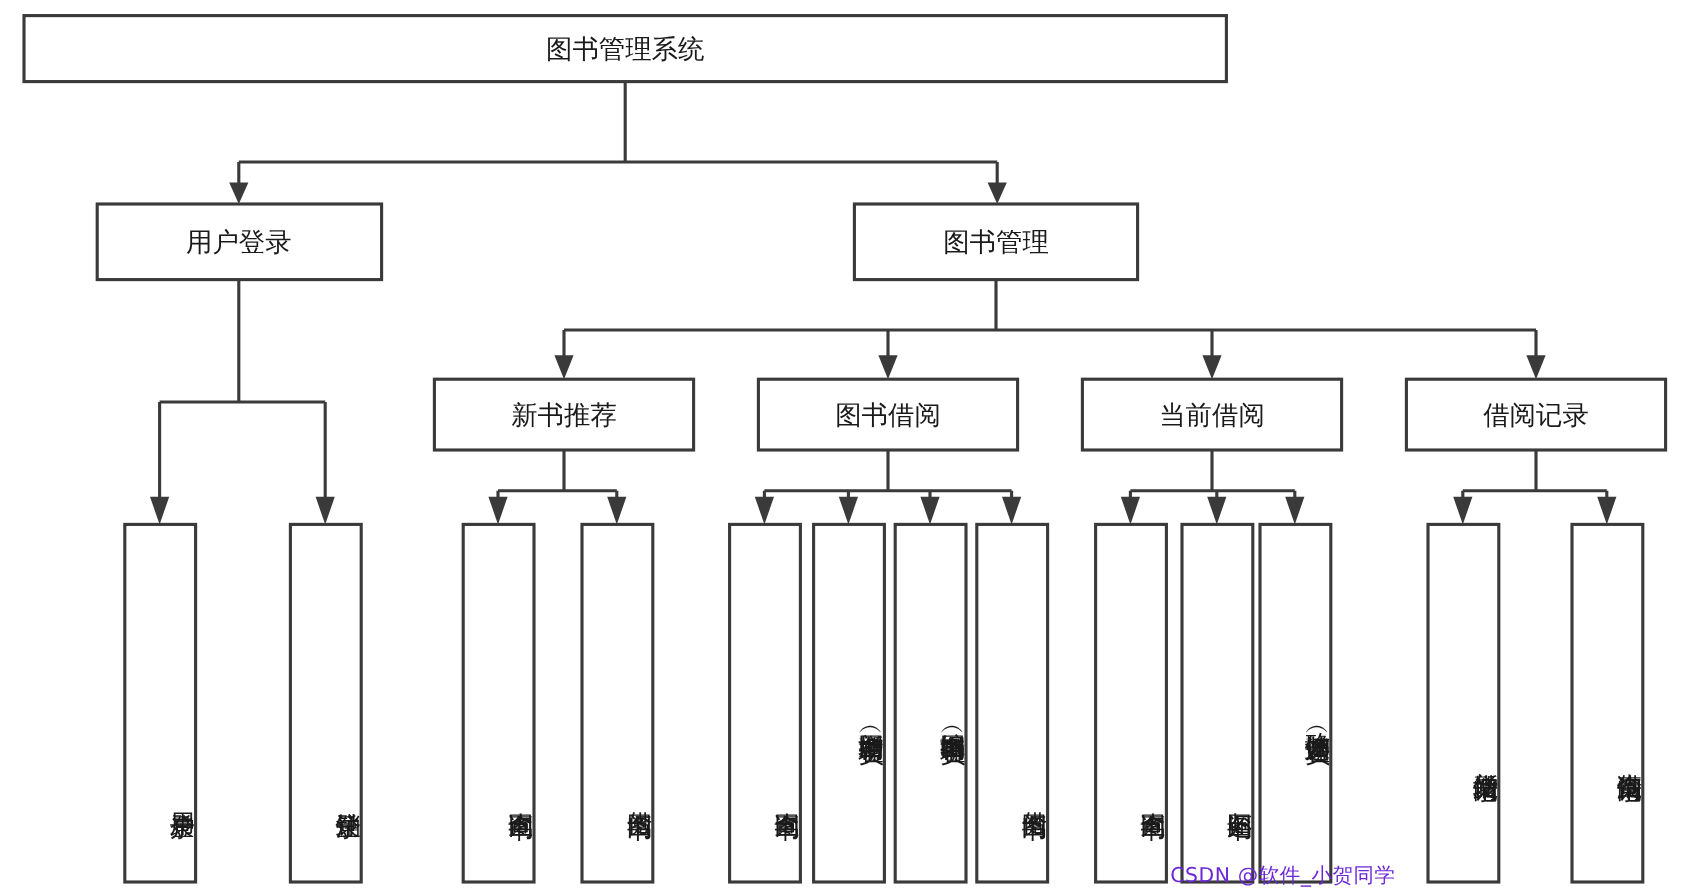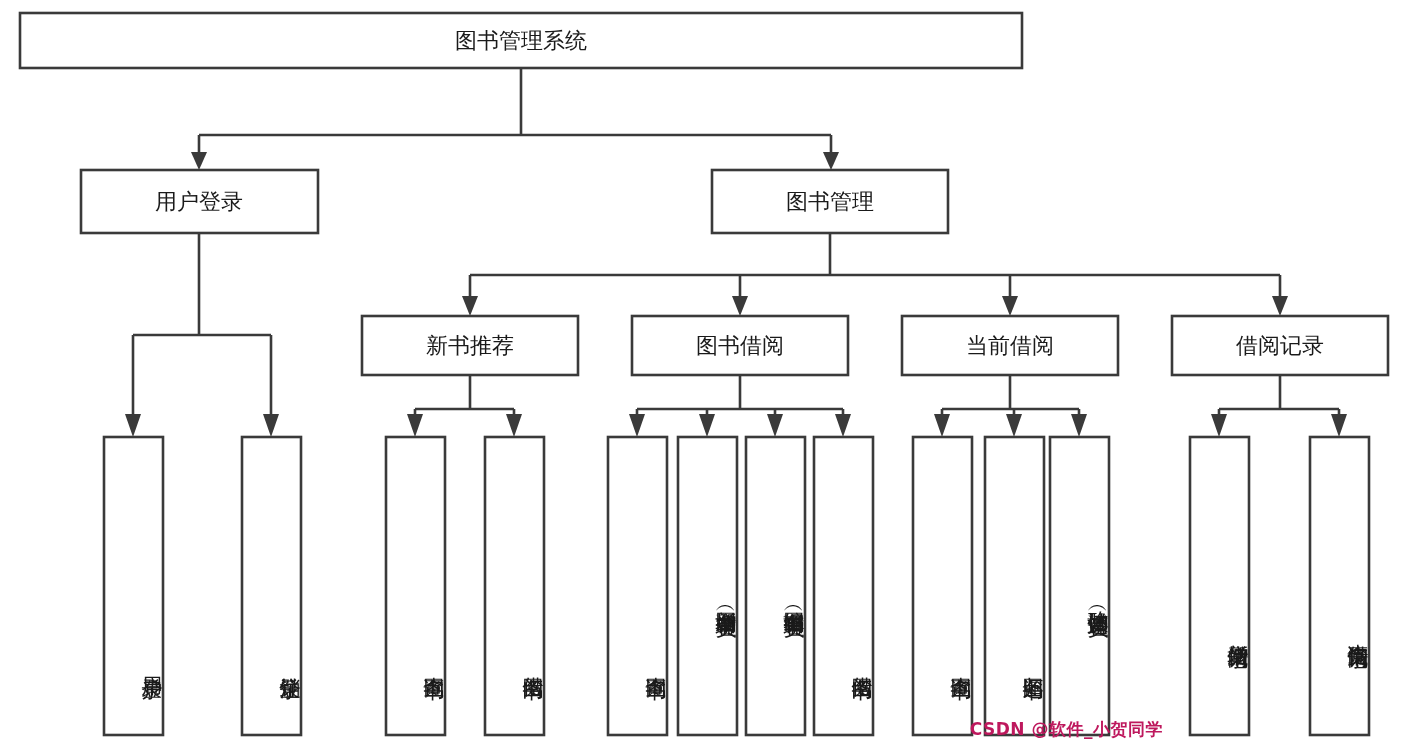--- a/index.html
+++ b/index.html
@@ -63,24 +63,23 @@
     justify-content: center;
     white-space: normal;
     pointer-events: none;
   }
   .watermark {
     position: absolute;
     right: 8px;
     bottom: 6px;
     font-family: "DejaVu Sans", "Liberation Sans", sans-serif;
     font-size: 17px;
-    color: #be185d;
+    color: #6d28d9;
     letter-spacing: 0.5px;
     white-space: nowrap;
-    font-weight: bold;
   }
 </style>
 </head>
 <body>
 
 <div id="diagram-root">
 
   <svg class="diagram-canvas" viewBox="0 0 1405 747">
 
     <g>

